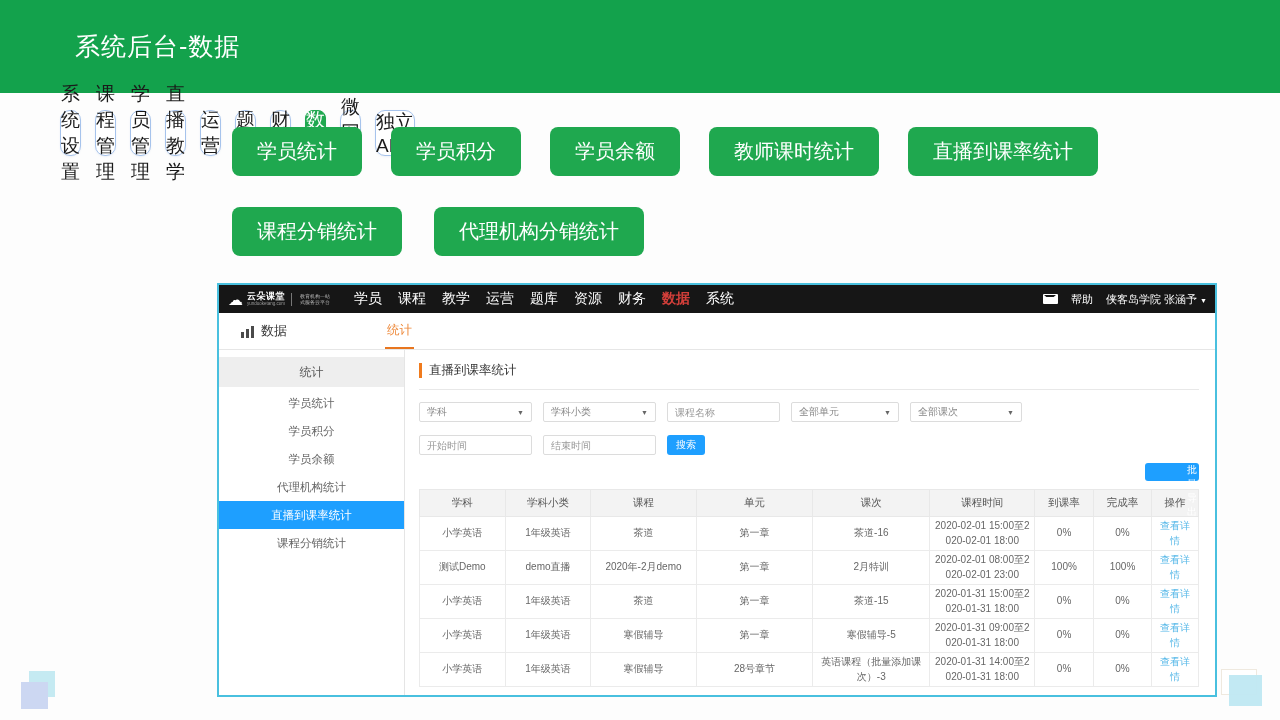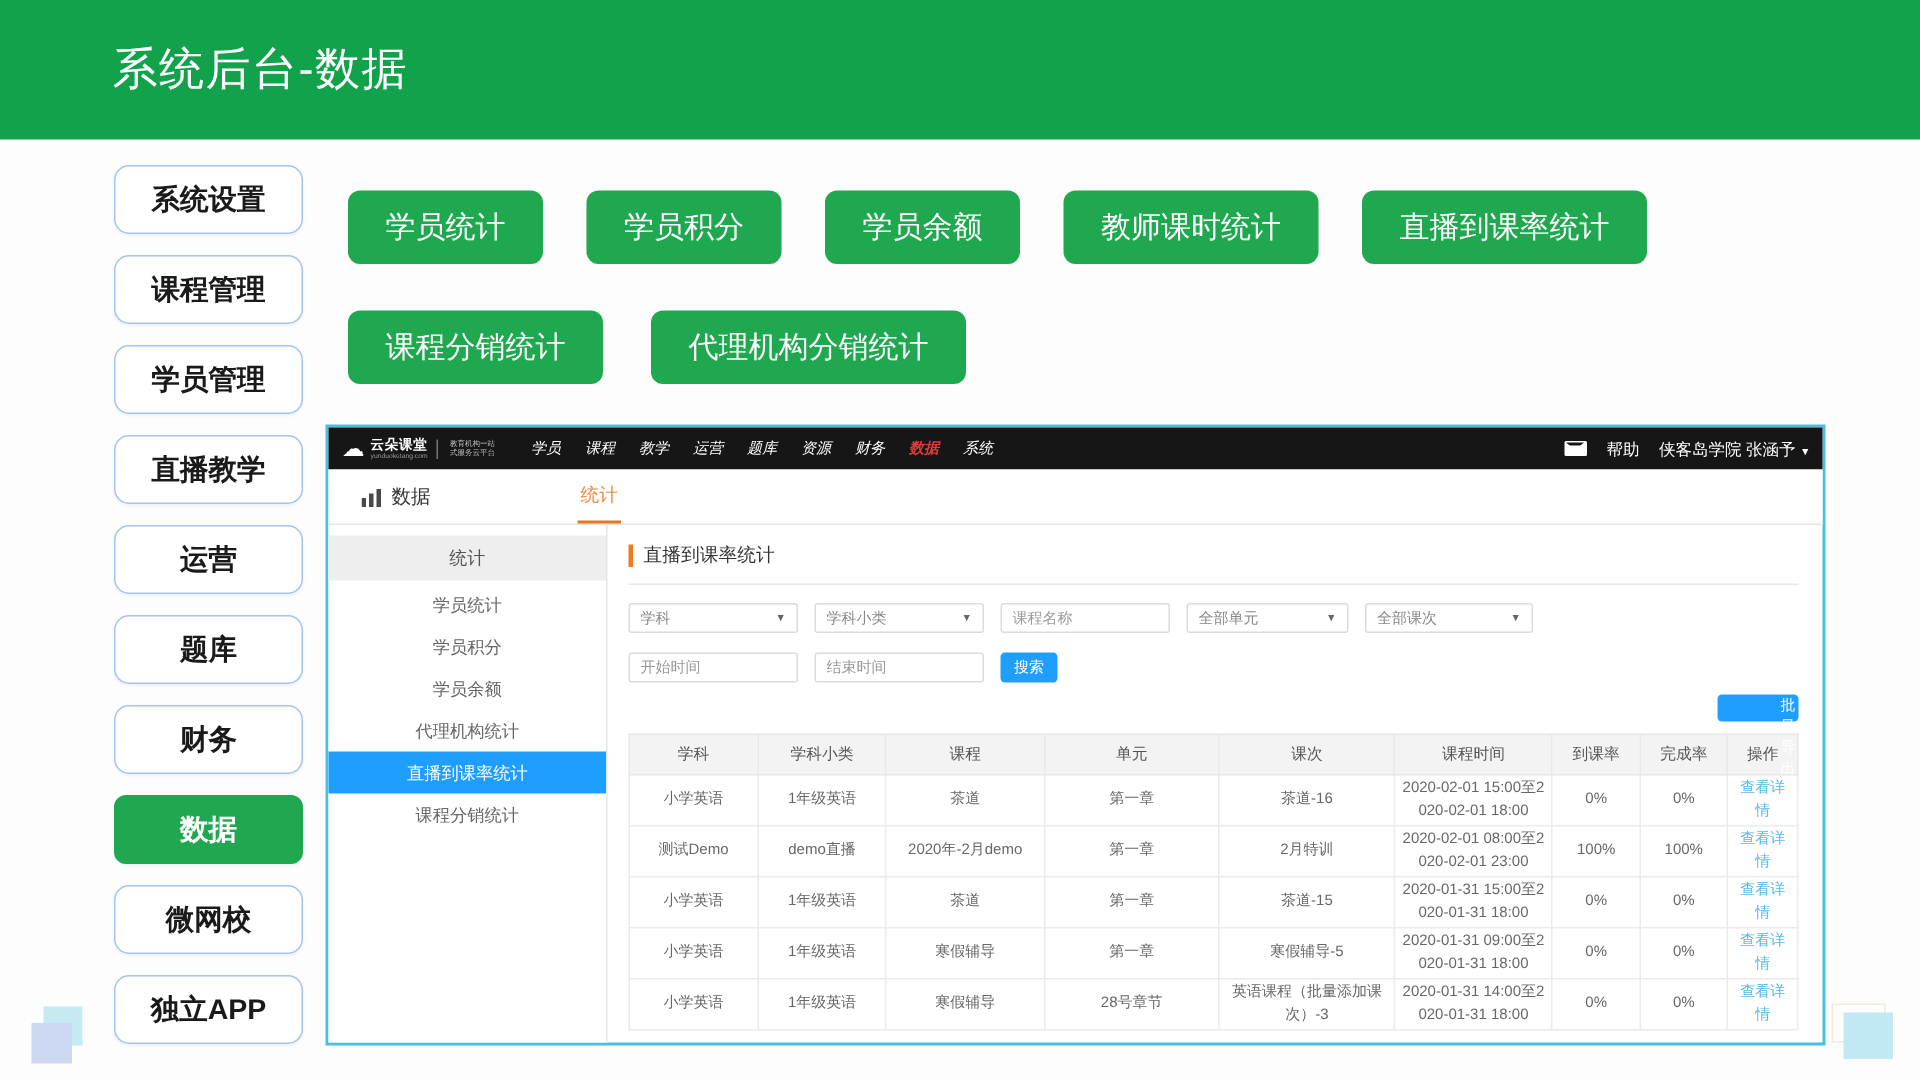--- a/index.html
+++ b/index.html
@@ -2,24 +2,24 @@
 <html><head>
 <meta charset="utf-8">
 <style>
   * { margin:0; padding:0; box-sizing:border-box; }
   html,body { width:1280px; height:720px; }
   body { font-family:"Liberation Sans","DejaVu Sans",sans-serif; background:#fdfdfd; }
   .page { position:relative; width:1280px; height:720px; overflow:hidden; background:#fdfdfd; }
 
   
   .banner { position:absolute; left:0; top:0; width:1280px; height:93px; background:#13a24c; display:flex; align-items:center; }
-  .banner h1 { color:#fff; font-size:30px; font-weight:500; margin-left:75px; letter-spacing:1px; }
-
-  
-  .side-pills { position:absolute; left:76px; top:110px; width:126px; display:flex; flex-direction:column; gap:14px;font-weight:bold; }
+  .banner h1 { color:#fff; font-size:25px; font-weight:500; margin-left:75px; letter-spacing:1px; }
+
+  
+  .side-pills { position:absolute; left:60px; top:110px; width:126px; display:flex; flex-direction:row; gap:14px; }
   .pill { height:46px; background:#fff; border:1.5px solid #a6c3ec; border-radius:10px;
           display:flex; align-items:center; justify-content:center; font-size:19px; color:#1a1a1a;
           box-shadow:0 1px 2px rgba(120,150,200,.12); cursor:pointer; }
   .pill.active { background:#1fa84f; border-color:#1fa84f; color:#fff; border-radius:8px; }
 
   
   .chips { position:absolute; display:flex; gap:29px; }
   .chips.r1 { left:232px; top:127px; }
   .chips.r2 { left:232px; top:207px; gap:32px; }
   .chip { height:49px; background:#1fa84f; color:#fff; border-radius:8px; display:flex; align-items:center;
@@ -33,21 +33,21 @@
   .nav { height:28px; background:#161616; display:flex; align-items:center; flex:0 0 28px; color:#fff; }
   .logo { display:flex; align-items:center; gap:4px; padding:0 8px 0 9px; }
   .logo .cloud { font-size:15px; line-height:1; color:#fff; }
   .logo-txt { display:flex; flex-direction:column; line-height:1; }
   .logo-name { font-size:9px; font-weight:bold; letter-spacing:.5px; }
   .logo-url { font-size:4.5px; color:#9a9a9a; margin-top:1px; }
   .logo-div { width:1px; height:13px; background:#777; margin:0 4px 0 2px; }
   .tagline { display:flex; flex-direction:column; line-height:1.25; }
   .tagline span { font-size:5px; color:#bdbdbd; }
   .nav-menu { display:flex; gap:16px; margin-left:16px; }
-  .nav-item { font-size:10px; color:#fff; cursor:pointer;font-style:italic; }
+  .nav-item { font-size:14px; color:#fff; cursor:pointer; }
   .nav-item.active { color:#d43f3a; font-weight:bold; }
   .nav-right { margin-left:auto; display:flex; align-items:center; gap:13px; padding-right:8px; }
   .mail { display:inline-block; width:15px; height:10px; background:#fff; position:relative; border-radius:1px; }
   .mail::before { content:""; position:absolute; left:1px; top:1px; border:solid transparent; border-width:5px 6.5px 0 6.5px; border-top-color:#161616; }
   .mail::after { content:""; position:absolute; left:2px; top:2.5px; border:solid transparent; border-width:4px 5.5px 0 5.5px; border-top-color:#fff; }
   .nav-help, .nav-account { font-size:11px; color:#fff; cursor:pointer; }
   .caret { font-size:7px; color:#fff; margin-left:3px; }
 
   
   .subhead { height:37px; background:#fff; border-bottom:1px solid #e6e6e6; display:flex; align-items:center; flex:0 0 37px; position:relative; }

